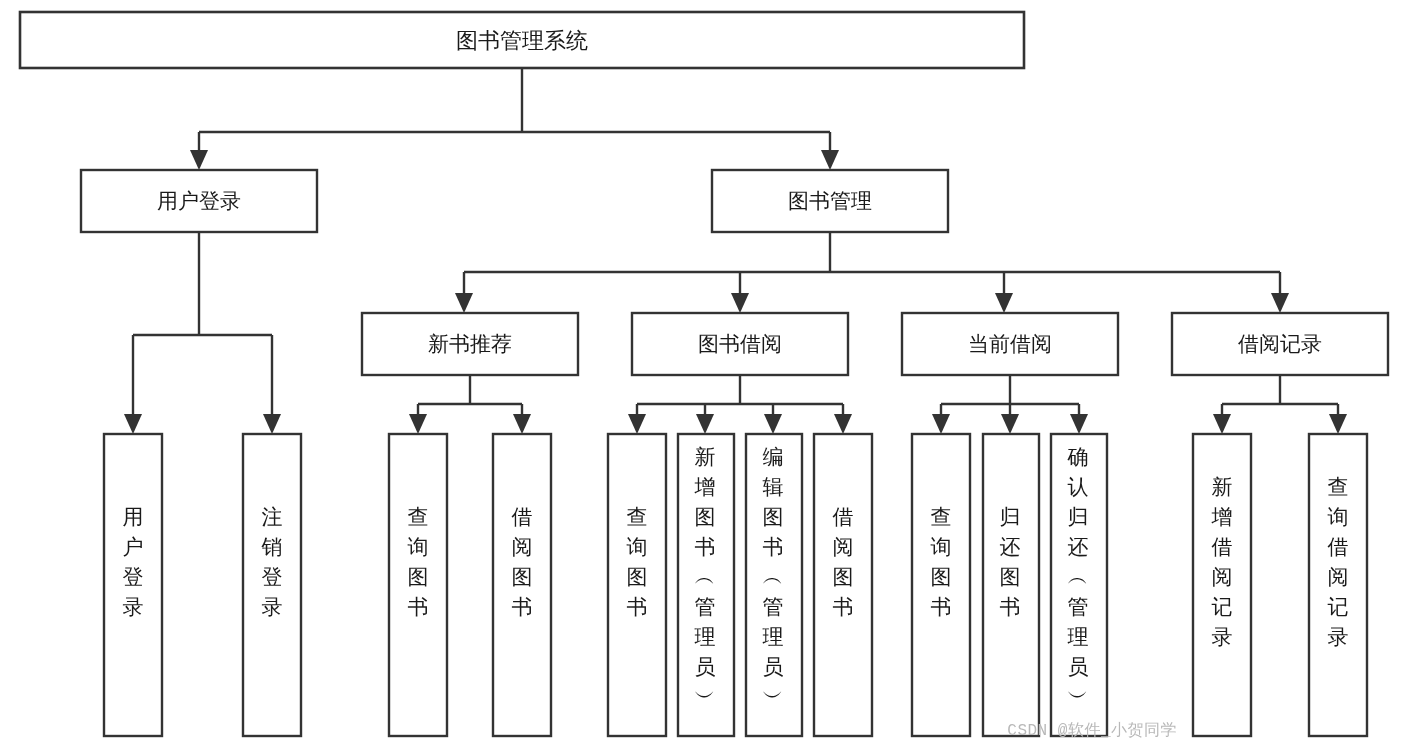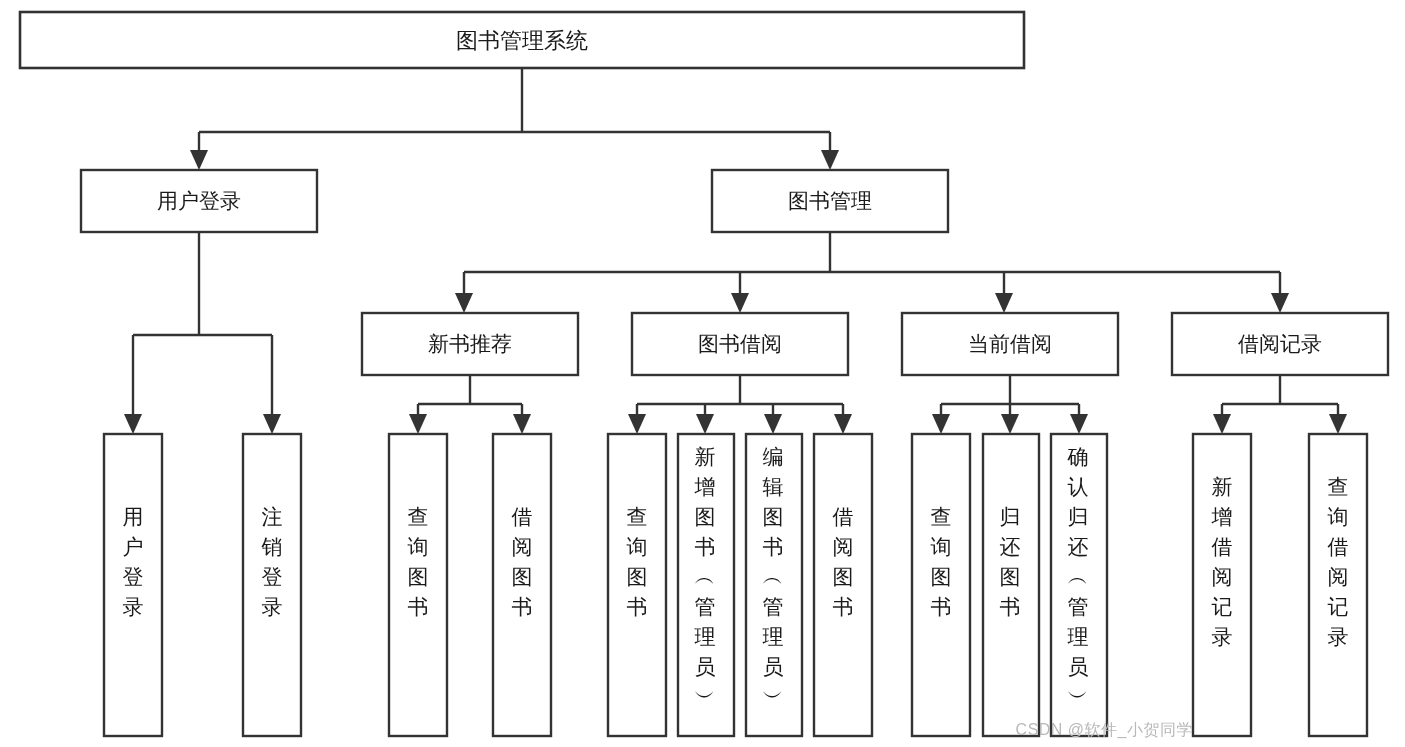--- a/index.html
+++ b/index.html
@@ -56,23 +56,23 @@
     font-size: 22px;
   }
   .leaf-label {
     fill: #1a1a1a;
     font-family: "DejaVu Sans", "Liberation Sans", sans-serif;
     font-size: 21px;
     text-anchor: middle;
   }
   .watermark {
     position: absolute;
-    right: 2px;
+    right: 18px;
     bottom: 6px;
-    font-family: Liberation Sans, sans-serif;
+    font-family: Liberation Mono, monospace;
     font-size: 16px;
     color: #b8b8b8;
     white-space: nowrap;
     letter-spacing: 0.5px;
   }
 </style>
 </head>
 <body>
 
 <div id="diagram-root">

